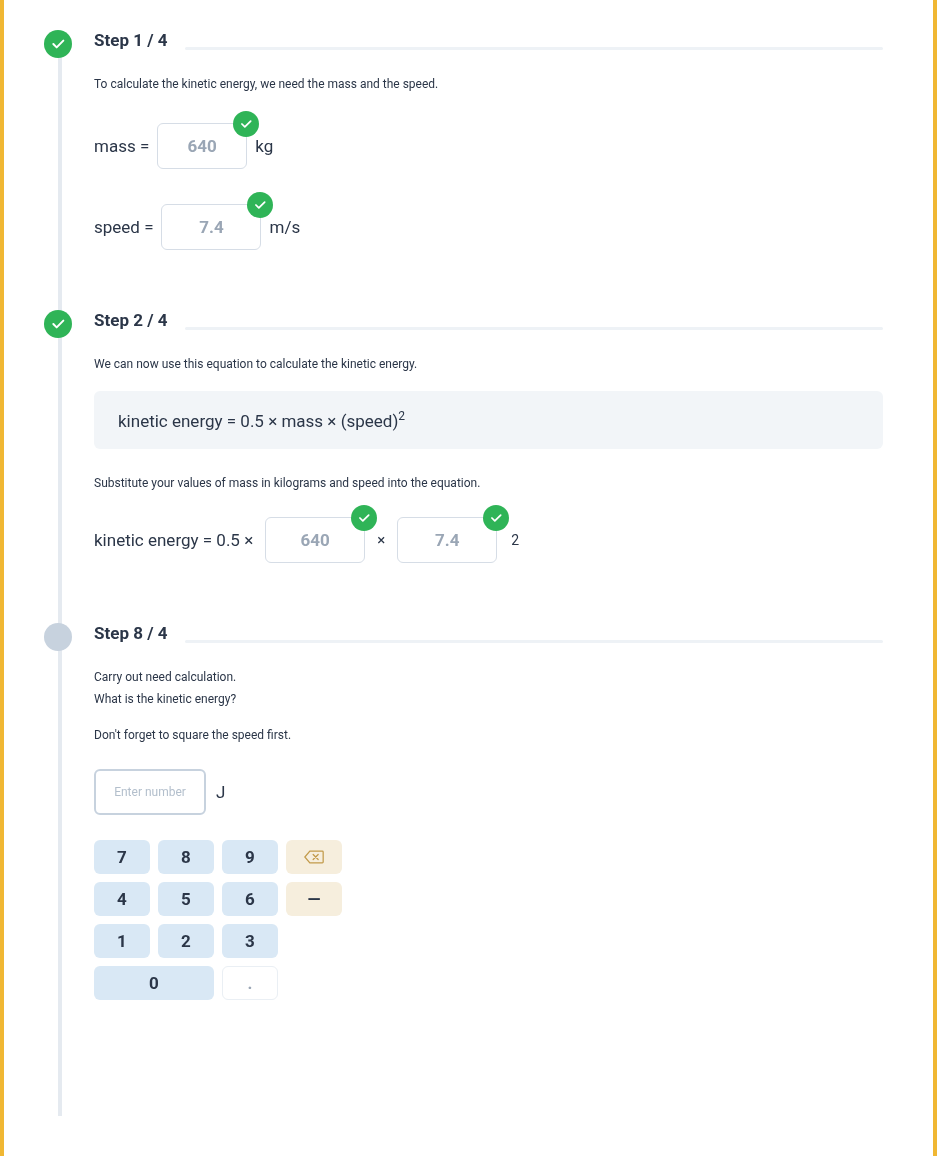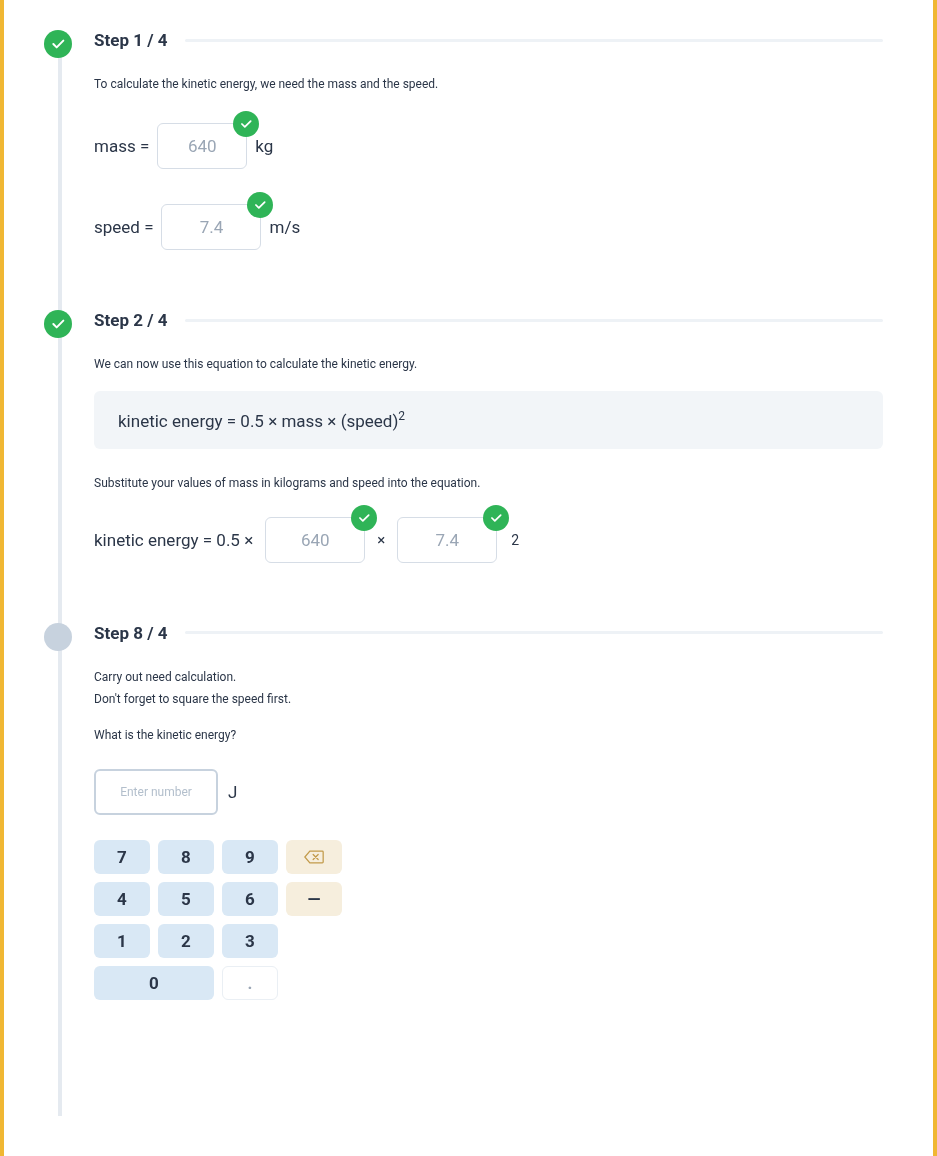--- a/index.html
+++ b/index.html
@@ -36,21 +36,21 @@
       border-radius: 50%;
       display: flex;
       align-items: center;
       justify-content: center;
     }
     .step-marker.done { background: #2fb457; }
     .step-marker.current { background: #c7d2de; }
     .step-marker svg { width: 16px; height: 16px; }
     .step-header {
       display: flex;
-      align-items: center;
+      align-items: flex-end;
       margin-bottom: 25px;
     }
     .step-title {
       font-weight: 700;
       color: #2b3648;
       font-size: 17px;
       margin-right: 18px;
     }
     .step-divider {
       flex: 1;
@@ -66,21 +66,21 @@
     }
     .field-row {
       display: flex;
       align-items: center;
       gap: 8px;
       margin-bottom: 35px;
       margin-top: 30px;
       color: #2b3648;
       font-size: 17px;
     }
-    .badge-wrap { position: relative; }
+    .badge-wrap { position: relative; font-weight: bold; }
     .input-box {
       border: 1px solid #d6dde6;
       border-radius: 6px;
       padding: 12px 18px;
       min-width: 90px;
       text-align: center;
       color: #9aa6b5;
       font-size: 17px;
       background: #fff;
     }
@@ -122,21 +122,21 @@
       display: flex;
       align-items: center;
       gap: 10px;
       margin-top: 25px;
       margin-bottom: 25px;
     }
     .enter-box {
       border: 2px solid #c7d2de;
       border-radius: 6px;
       padding: 14px 10px;
-      width: 124px;
+      width: 112px;
       color: #b3bfcc;
       font-size: 12px;
       text-align: center;
       background: #fff;
     }
     .unit-label {
       color: #2b3648;
       font-size: 17px;
     }
     .keypad {
@@ -256,22 +256,22 @@
       </div>
     </div>
 
     <div class="step">
       <div class="step-marker current"></div>
       <div class="step-header">
         <div class="step-title">Step 8 / 4</div>
         <div class="step-divider"></div>
       </div>
       <p class="instruction" style="margin-bottom:4px">Carry out need calculation.</p>
+      <p class="instruction">What is the kinetic energy?</p>
       <p class="instruction">Don't forget to square the speed first.</p>
-      <p class="instruction">What is the kinetic energy?</p>
 
       <div class="answer-row">
         <div class="enter-box">Enter number</div>
         <span class="unit-label">J</span>
       </div>
 
       <div class="keypad">
         <div class="keypad-row">
           <div class="key">7</div>
           <div class="key">8</div>

